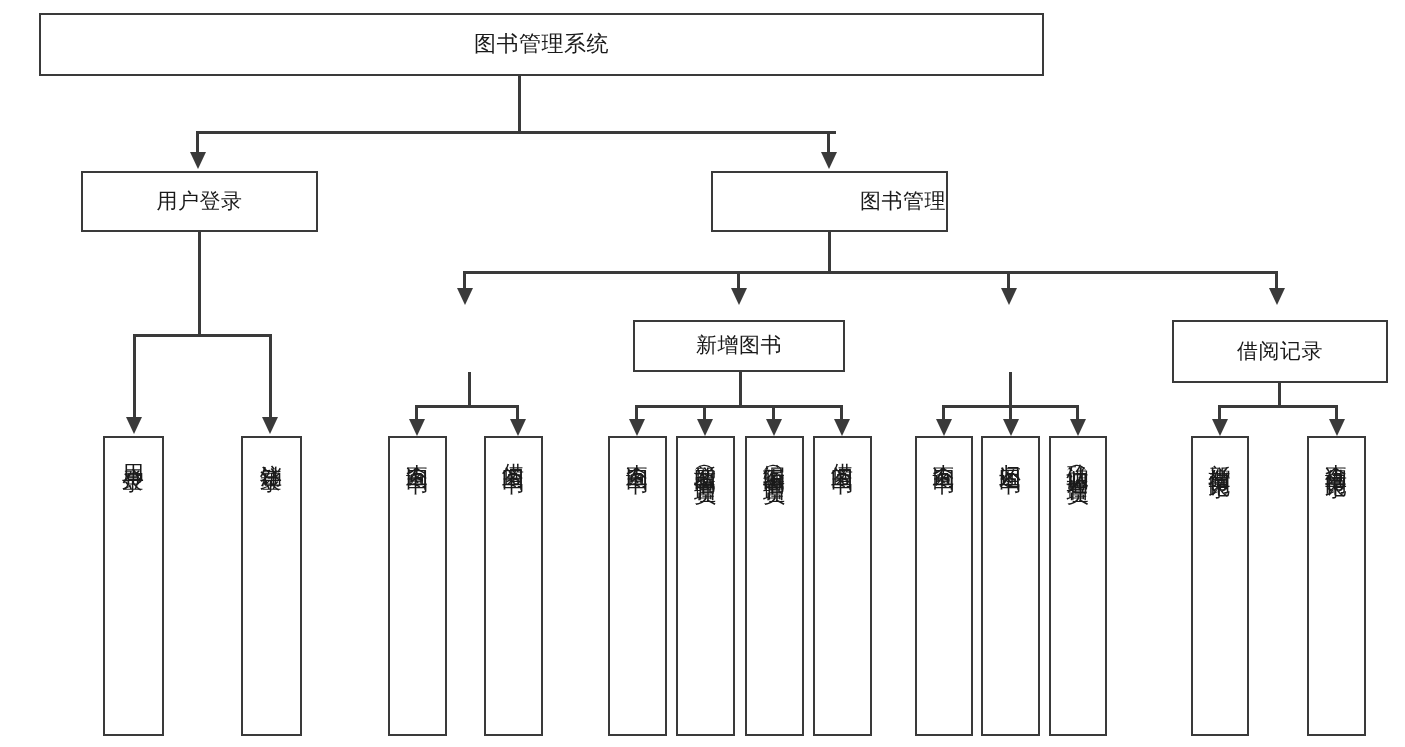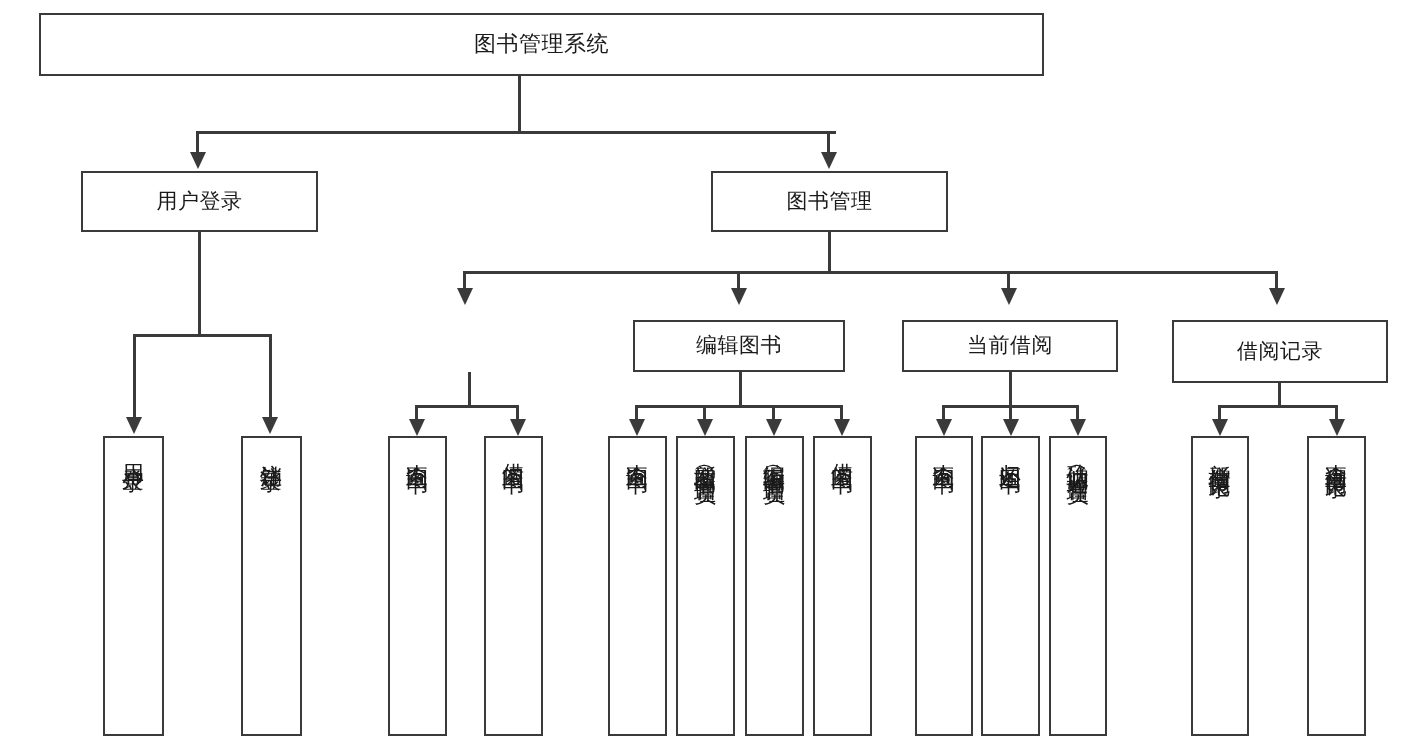--- a/index.html
+++ b/index.html
@@ -93,21 +93,21 @@
   <div class="ln v" style="left:518px; top:66px; height:67px;"></div>
   <div class="ln h" style="left:196px; top:131px; width:640px;"></div>
   <div class="ln v" style="left:196px; top:131px; height:22px;"></div>
   <div class="ln v" style="left:827px; top:131px; height:22px;"></div>
   <div class="arrow" style="left:190px; top:152px;"></div>
   <div class="arrow" style="left:821px; top:152px;"></div>
 
   <div class="node horiz" style="left:81px; top:171px; width:237px; height:61px;">
     <span class="lbl">用户登录</span>
   </div>
-  <div class="node horiz" style="left:711px; top:171px; width:237px; height:61px;">
+  <div class="node horiz" style="left:711px; top:171px; width:237px; height:61px;justify-content:flex-end;">
     <span class="lbl">图书管理</span>
   </div>
 
   <div class="ln v" style="left:198px; top:232px; height:104px;"></div>
   <div class="ln h" style="left:133px; top:334px; width:136px;"></div>
   <div class="ln v" style="left:133px; top:334px; height:85px;"></div>
   <div class="ln v" style="left:269px; top:334px; height:85px;"></div>
   <div class="arrow" style="left:126px; top:417px;"></div>
   <div class="arrow" style="left:262px; top:417px;"></div>
 
@@ -123,24 +123,21 @@
   <div class="ln v" style="left:463px; top:271px; height:18px;"></div>
   <div class="ln v" style="left:737px; top:271px; height:18px;"></div>
   <div class="ln v" style="left:1007px; top:271px; height:18px;"></div>
   <div class="ln v" style="left:1275px; top:271px; height:18px;"></div>
   <div class="arrow" style="left:457px; top:288px;"></div>
   <div class="arrow" style="left:731px; top:288px;"></div>
   <div class="arrow" style="left:1001px; top:288px;"></div>
   <div class="arrow" style="left:1269px; top:288px;"></div>
 
   <div class="node horiz" style="left:633px; top:320px; width:212px; height:52px;">
-    <span class="lbl">编辑图书</span>
-  </div>
-  <div class="node horiz" style="left:902px; top:320px; width:216px; height:52px;">
-    <span class="lbl">当前借阅</span>
+    <span class="lbl">新增图书</span>
   </div>
   <div class="node horiz" style="left:1172px; top:320px; width:216px; height:63px;">
     <span class="lbl">借阅记录</span>
   </div>
 
   <div class="ln v" style="left:468px; top:372px; height:36px;"></div>
   <div class="ln h" style="left:415px; top:405px; width:104px;"></div>
   <div class="ln v" style="left:415px; top:405px; height:16px;"></div>
   <div class="ln v" style="left:516px; top:405px; height:16px;"></div>
   <div class="arrow" style="left:409px; top:419px;"></div>

